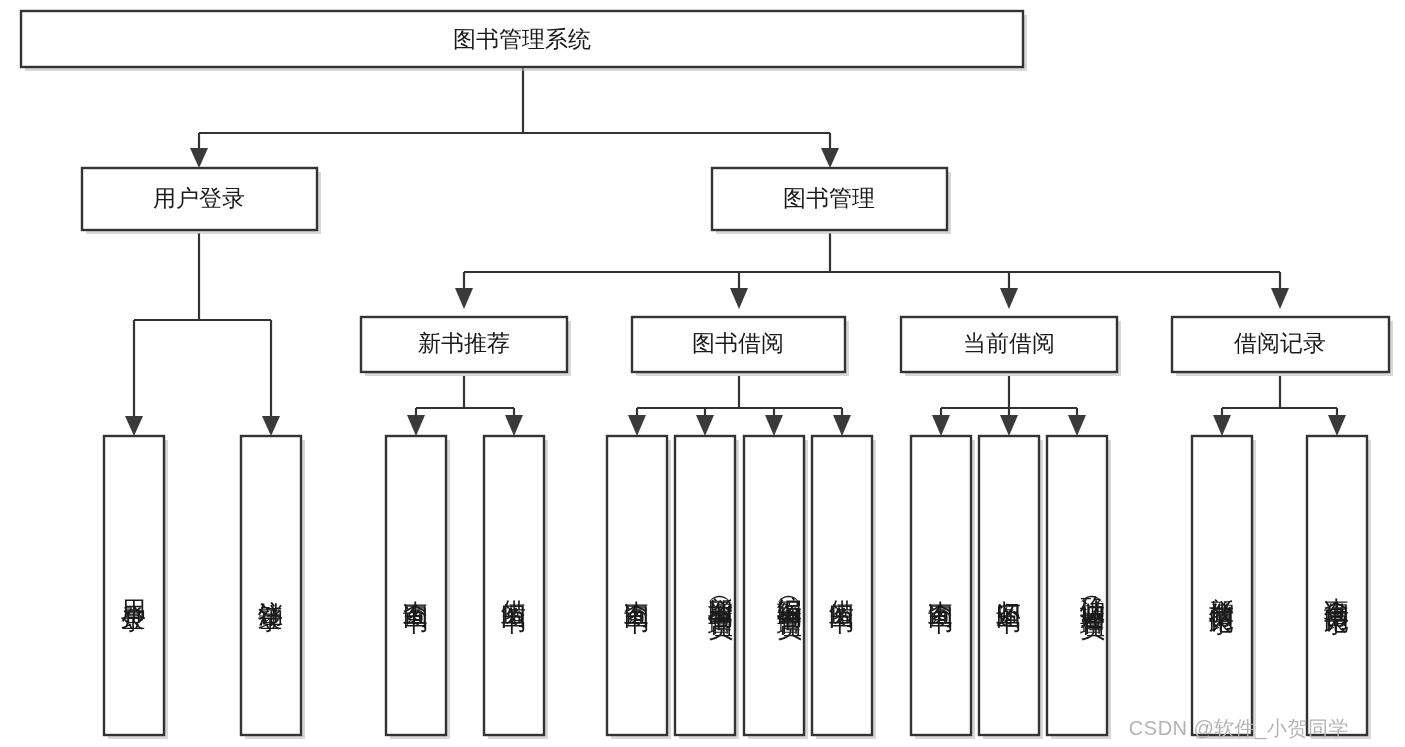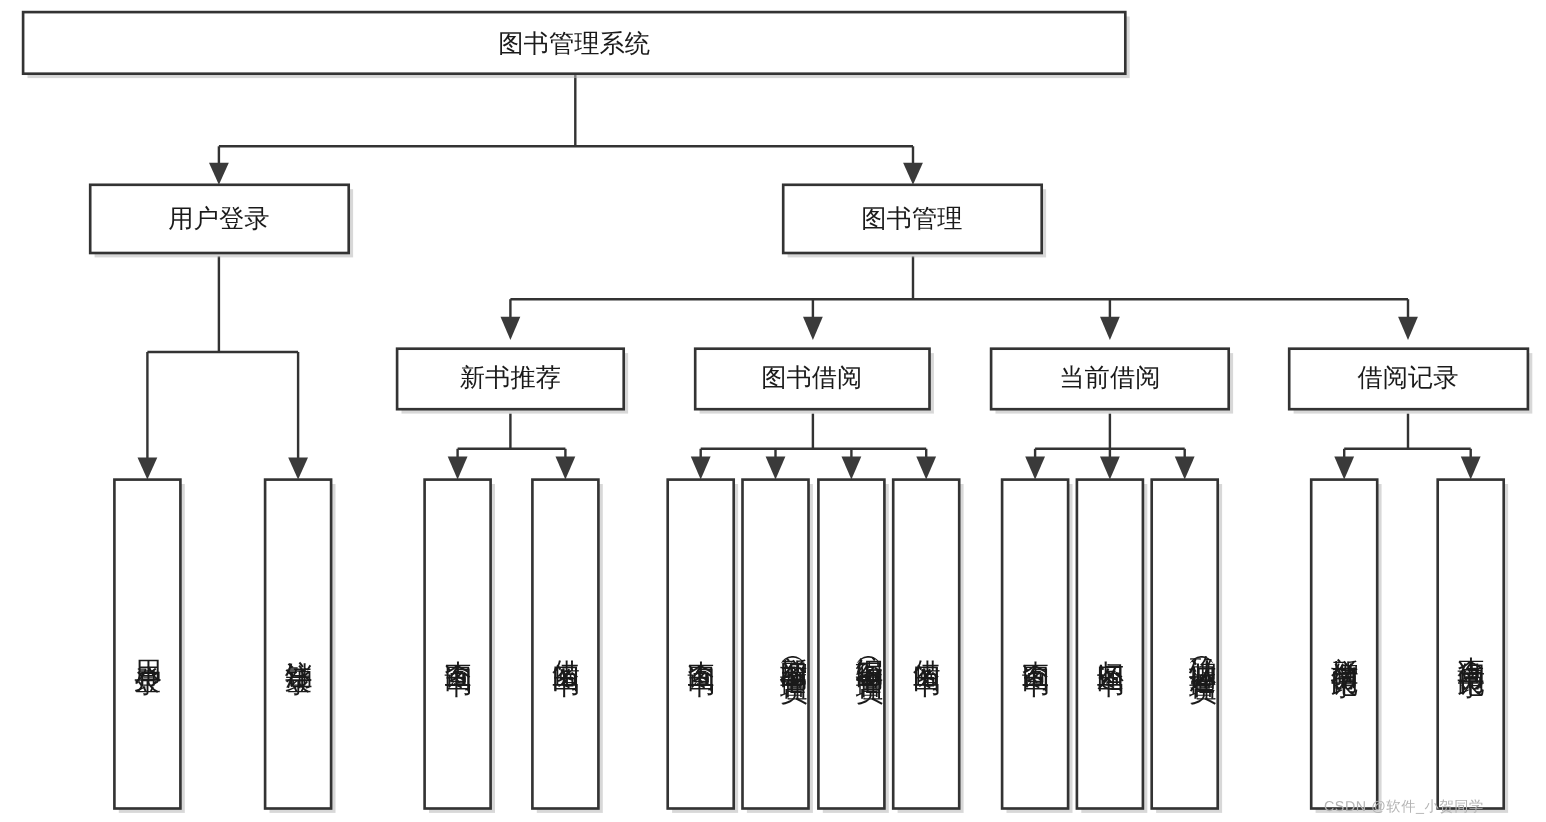--- a/index.html
+++ b/index.html
@@ -70,21 +70,21 @@
     pointer-events: none;
   }
   .leaf-label-wrap.centered {
     align-items: center;
   }
   .watermark {
     position: absolute;
     right: 8px;
     bottom: 5px;
     font-family: "Liberation Sans", "DejaVu Sans", sans-serif;
-    font-size: 13px;
+    font-size: 20px;
     color: #b4b4b4;
     letter-spacing: 0.5px;
     white-space: nowrap;
   }
 </style>
 </head>
 <body>
 
 <div id="diagram-root">
 

